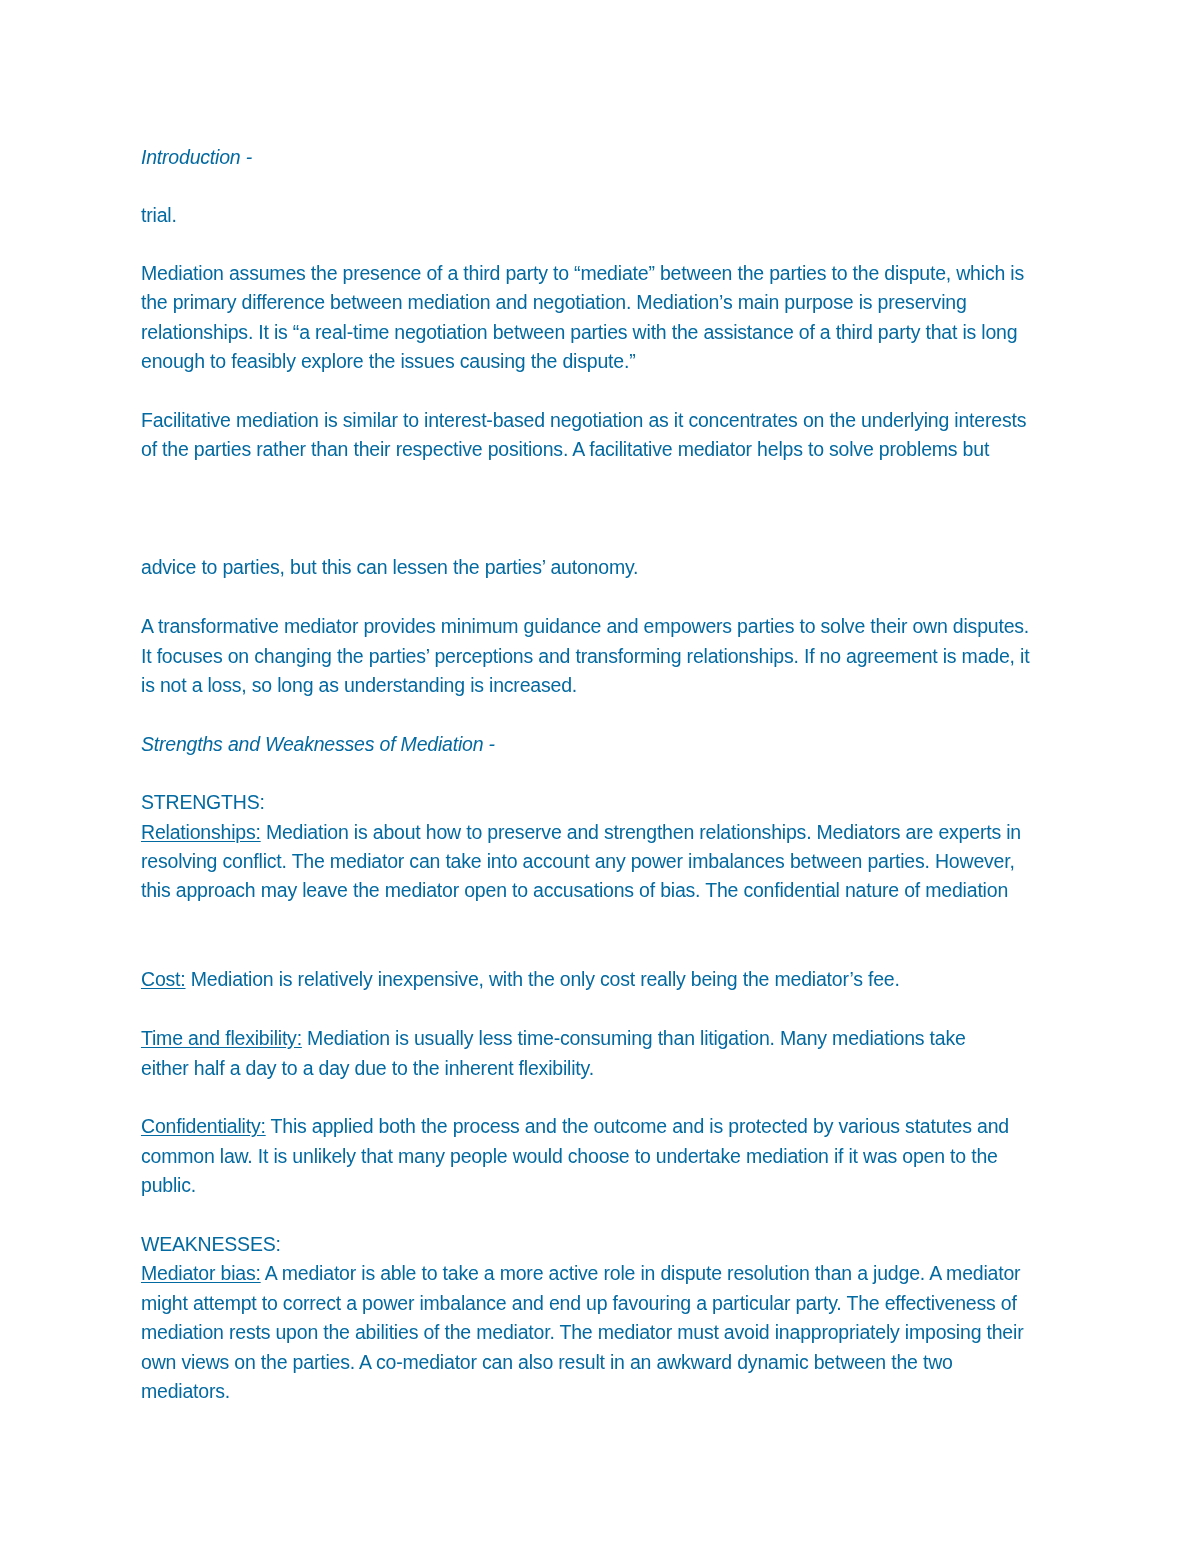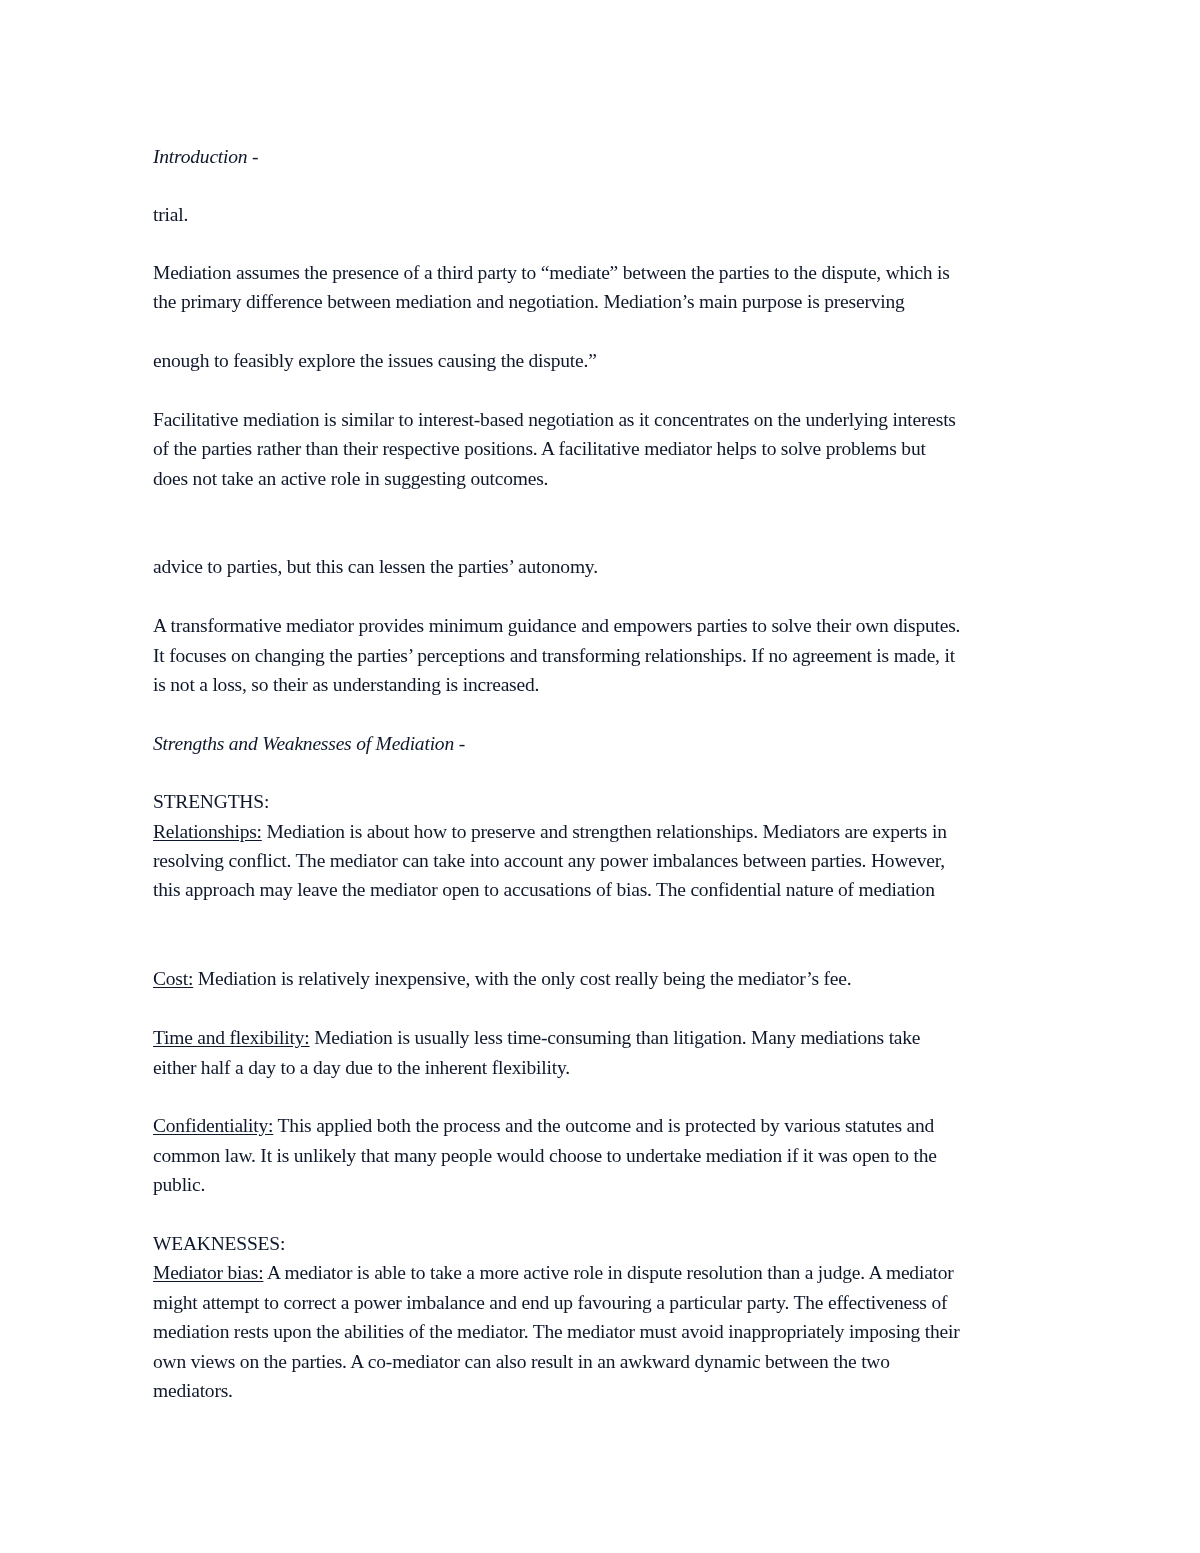--- a/index.html
+++ b/index.html
@@ -1,51 +1,51 @@
 <!DOCTYPE html>
 <html><head>
 <meta charset="utf-8">
 <style>
   html, body { margin: 0; padding: 0; background: #ffffff; }
   body { width: 1200px; height: 1553px; position: relative; overflow: hidden; }
   .page { position: absolute; left: 0; top: 0; width: 1200px; height: 1553px; background: #fff; }
   .line {
     position: absolute;
-    left: 153px;
+    left: 141px;
     white-space: nowrap;
-    font-family: Liberation Serif, serif;
+    font-family: Liberation Sans, sans-serif;
     font-size: 19.5px;
-    color: #0f172a;
+    color: #0369a1;
     line-height: 24px;
     letter-spacing: -0.2px;
   }
   .italic { font-style: italic; }
   .ul { text-decoration: underline; text-underline-offset: 2px; }
 </style>
 </head>
 <body>
 
 <div class="page">
 
   <div class="line italic" style="top:145px">Introduction -</div>
   <div class="line" style="top:203px">trial.</div>
 
   <div class="line" style="top:261px">Mediation assumes the presence of a third party to “mediate” between the parties to the dispute, which is</div>
   <div class="line" style="top:290px">the primary difference between mediation and negotiation. Mediation’s main purpose is preserving</div>
+  <div class="line" style="top:320px">relationships. It is “a real-time negotiation between parties with the assistance of a third party that is long</div>
   <div class="line" style="top:349px">enough to feasibly explore the issues causing the dispute.”</div>
 
   <div class="line" style="top:408px">Facilitative mediation is similar to interest-based negotiation as it concentrates on the underlying interests</div>
   <div class="line" style="top:437px">of the parties rather than their respective positions. A facilitative mediator helps to solve problems but</div>
-  <div class="line" style="top:467px">does not take an active role in suggesting outcomes.</div>
 
   <div class="line" style="top:555px">advice to parties, but this can lessen the parties’ autonomy.</div>
 
   <div class="line" style="top:614px">A transformative mediator provides minimum guidance and empowers parties to solve their own disputes.</div>
   <div class="line" style="top:644px">It focuses on changing the parties’ perceptions and transforming relationships. If no agreement is made, it</div>
-  <div class="line" style="top:673px">is not a loss, so their as understanding is increased.</div>
+  <div class="line" style="top:673px">is not a loss, so long as understanding is increased.</div>
 
   <div class="line italic" style="top:732px">Strengths and Weaknesses of Mediation -</div>
 
   <div class="line" style="top:790px">STRENGTHS:</div>
 
   <div class="line" style="top:820px">
     <span class="ul">Relationships:</span><span> Mediation is about how to preserve and strengthen relationships. Mediators are experts in</span>
   </div>
   <div class="line" style="top:849px">resolving conflict. The mediator can take into account any power imbalances between parties. However,</div>
   <div class="line" style="top:878px">this approach may leave the mediator open to accusations of bias. The confidential nature of mediation</div>

